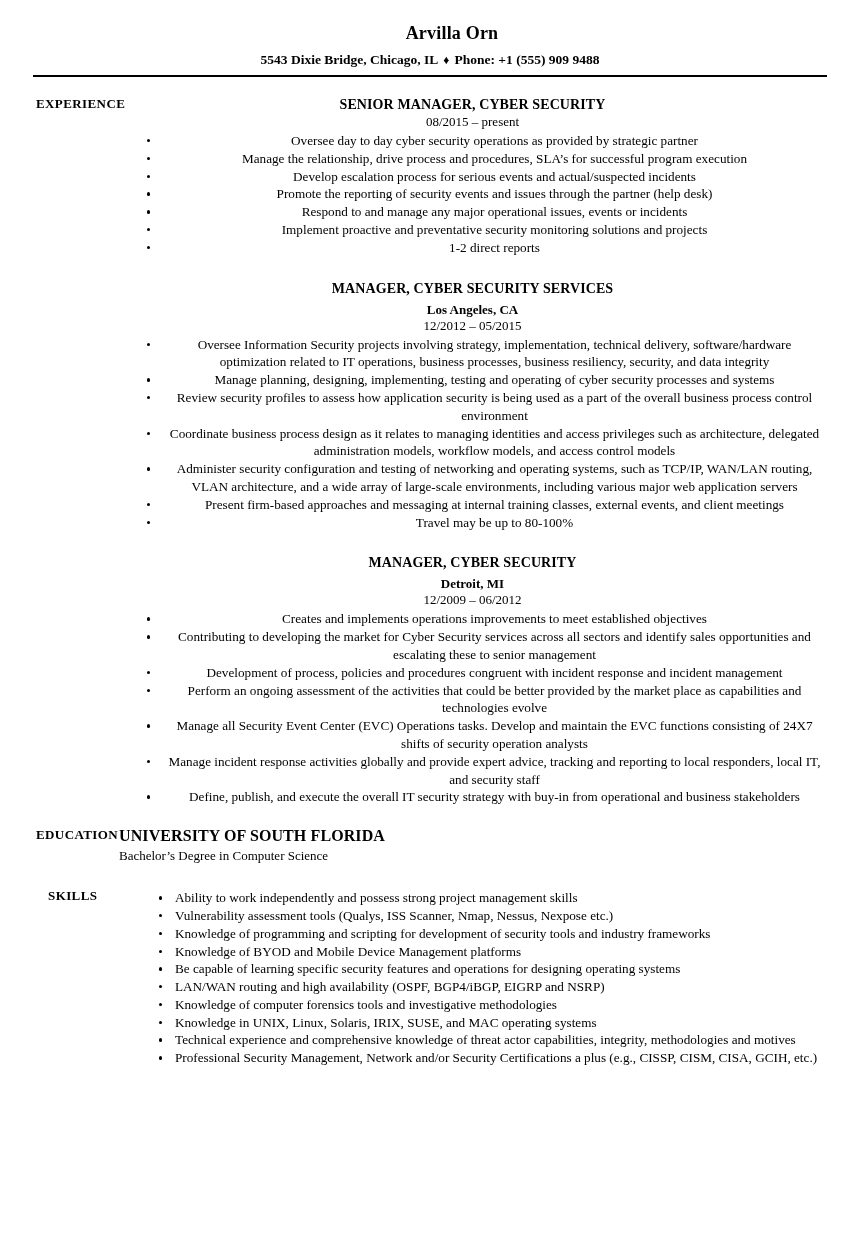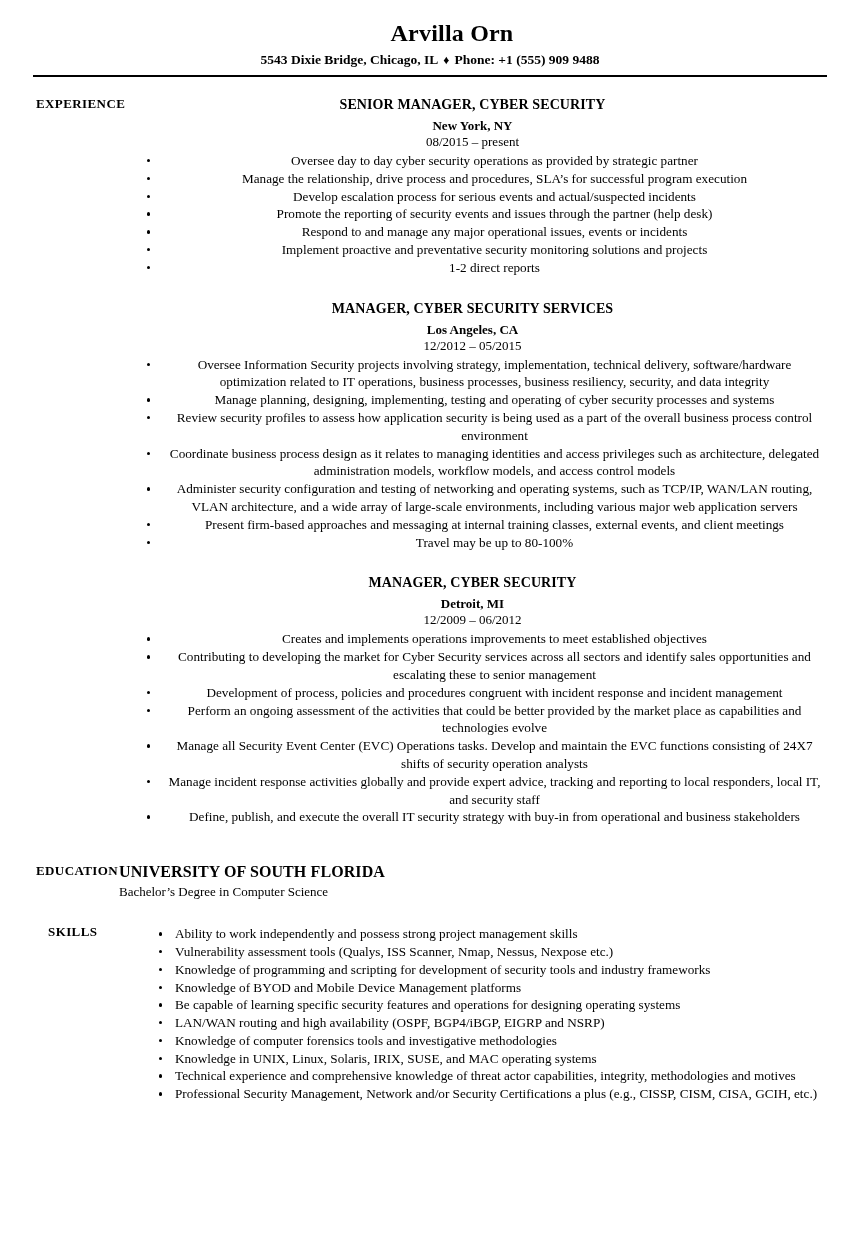--- a/index.html
+++ b/index.html
@@ -22,21 +22,21 @@
     padding: 0;
     overflow: hidden;
   }
 
   
   .header {
     padding-top: 22px;
     text-align: center;
   }
   .cand-name {
-    font-size: 24px;
+    font-size: 18px;
     font-weight: bold;
     letter-spacing: 0.2px;
     line-height: 22px;
     padding-left: 44px;
   }
   .contact-line {
     font-size: 13.5px;
     font-weight: bold;
     line-height: 20px;
     margin-top: 6px;
@@ -73,21 +73,21 @@
     padding-right: 34px;
     box-sizing: border-box;
   }
 
   #experience-section { margin-top: 18px; text-align: center; }
   #education-section { margin-top: 20px; }
   #skills-section { margin-top: 22px; padding-left: 12px; }
 
   
   .job { margin-bottom: 22px; }
-  .job:last-child { margin-bottom: 16px; }
+  .job:last-child { margin-bottom: 0; }
   .job-title {
     font-size: 14px;
     font-weight: bold;
     line-height: 19px;
     letter-spacing: 0.1px;
   }
   .job-location {
     font-size: 13px;
     font-weight: bold;
     line-height: 17px;
@@ -148,21 +148,20 @@
     </div>
     <div class="rule"></div>
   </div>
 
   <div class="section" id="experience-section">
     <div class="section-label">EXPERIENCE</div>
     <div class="section-body">
 
       <div class="job">
         <div class="job-title">SENIOR MANAGER, CYBER SECURITY</div>
-        <div class="job-location">New York, NY</div>
         <div class="job-dates">08/2015 – present</div>
         <ul class="bullets">
           <li>Oversee day to day cyber security operations as provided by strategic partner</li>
           <li>Manage the relationship, drive process and procedures, SLA’s for successful program execution</li>
           <li>Develop escalation process for serious events and actual/suspected incidents</li>
           <li>Promote the reporting of security events and issues through the partner (help desk)</li>
           <li>Respond to and manage any major operational issues, events or incidents</li>
           <li>Implement proactive and preventative security monitoring solutions and projects</li>
           <li>1-2 direct reports</li>
         </ul>

